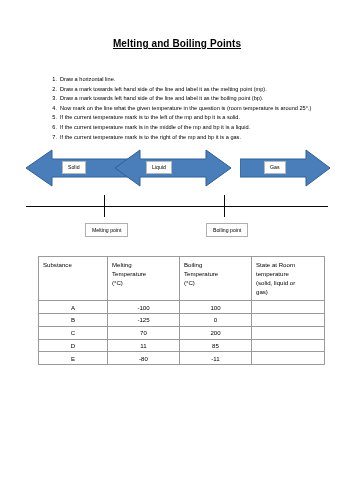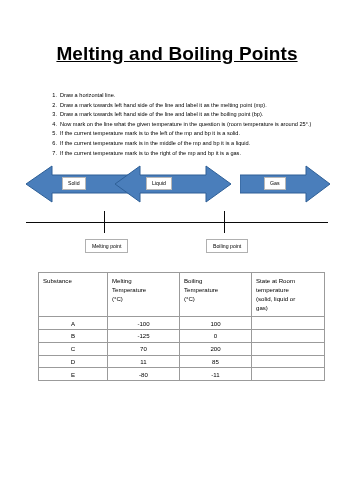--- a/index.html
+++ b/index.html
@@ -20,25 +20,25 @@
     width: 354px;
     height: 500px;
     background: #ffffff;
     position: relative;
     box-sizing: border-box;
   }
 
   
   .doc-title {
     text-align: center;
-    font-size: 19px;
+    font-size: 10px;
     font-weight: bold;
     text-decoration: underline;
     letter-spacing: 0.1px;
-    margin: 6px;
+    margin: 0;
     padding-top: 38px;
     line-height: 1.1;
   }
 
   
   .instructions {
     margin: 0;
     padding: 0;
     list-style: none;
     font-size: 5.6px;

